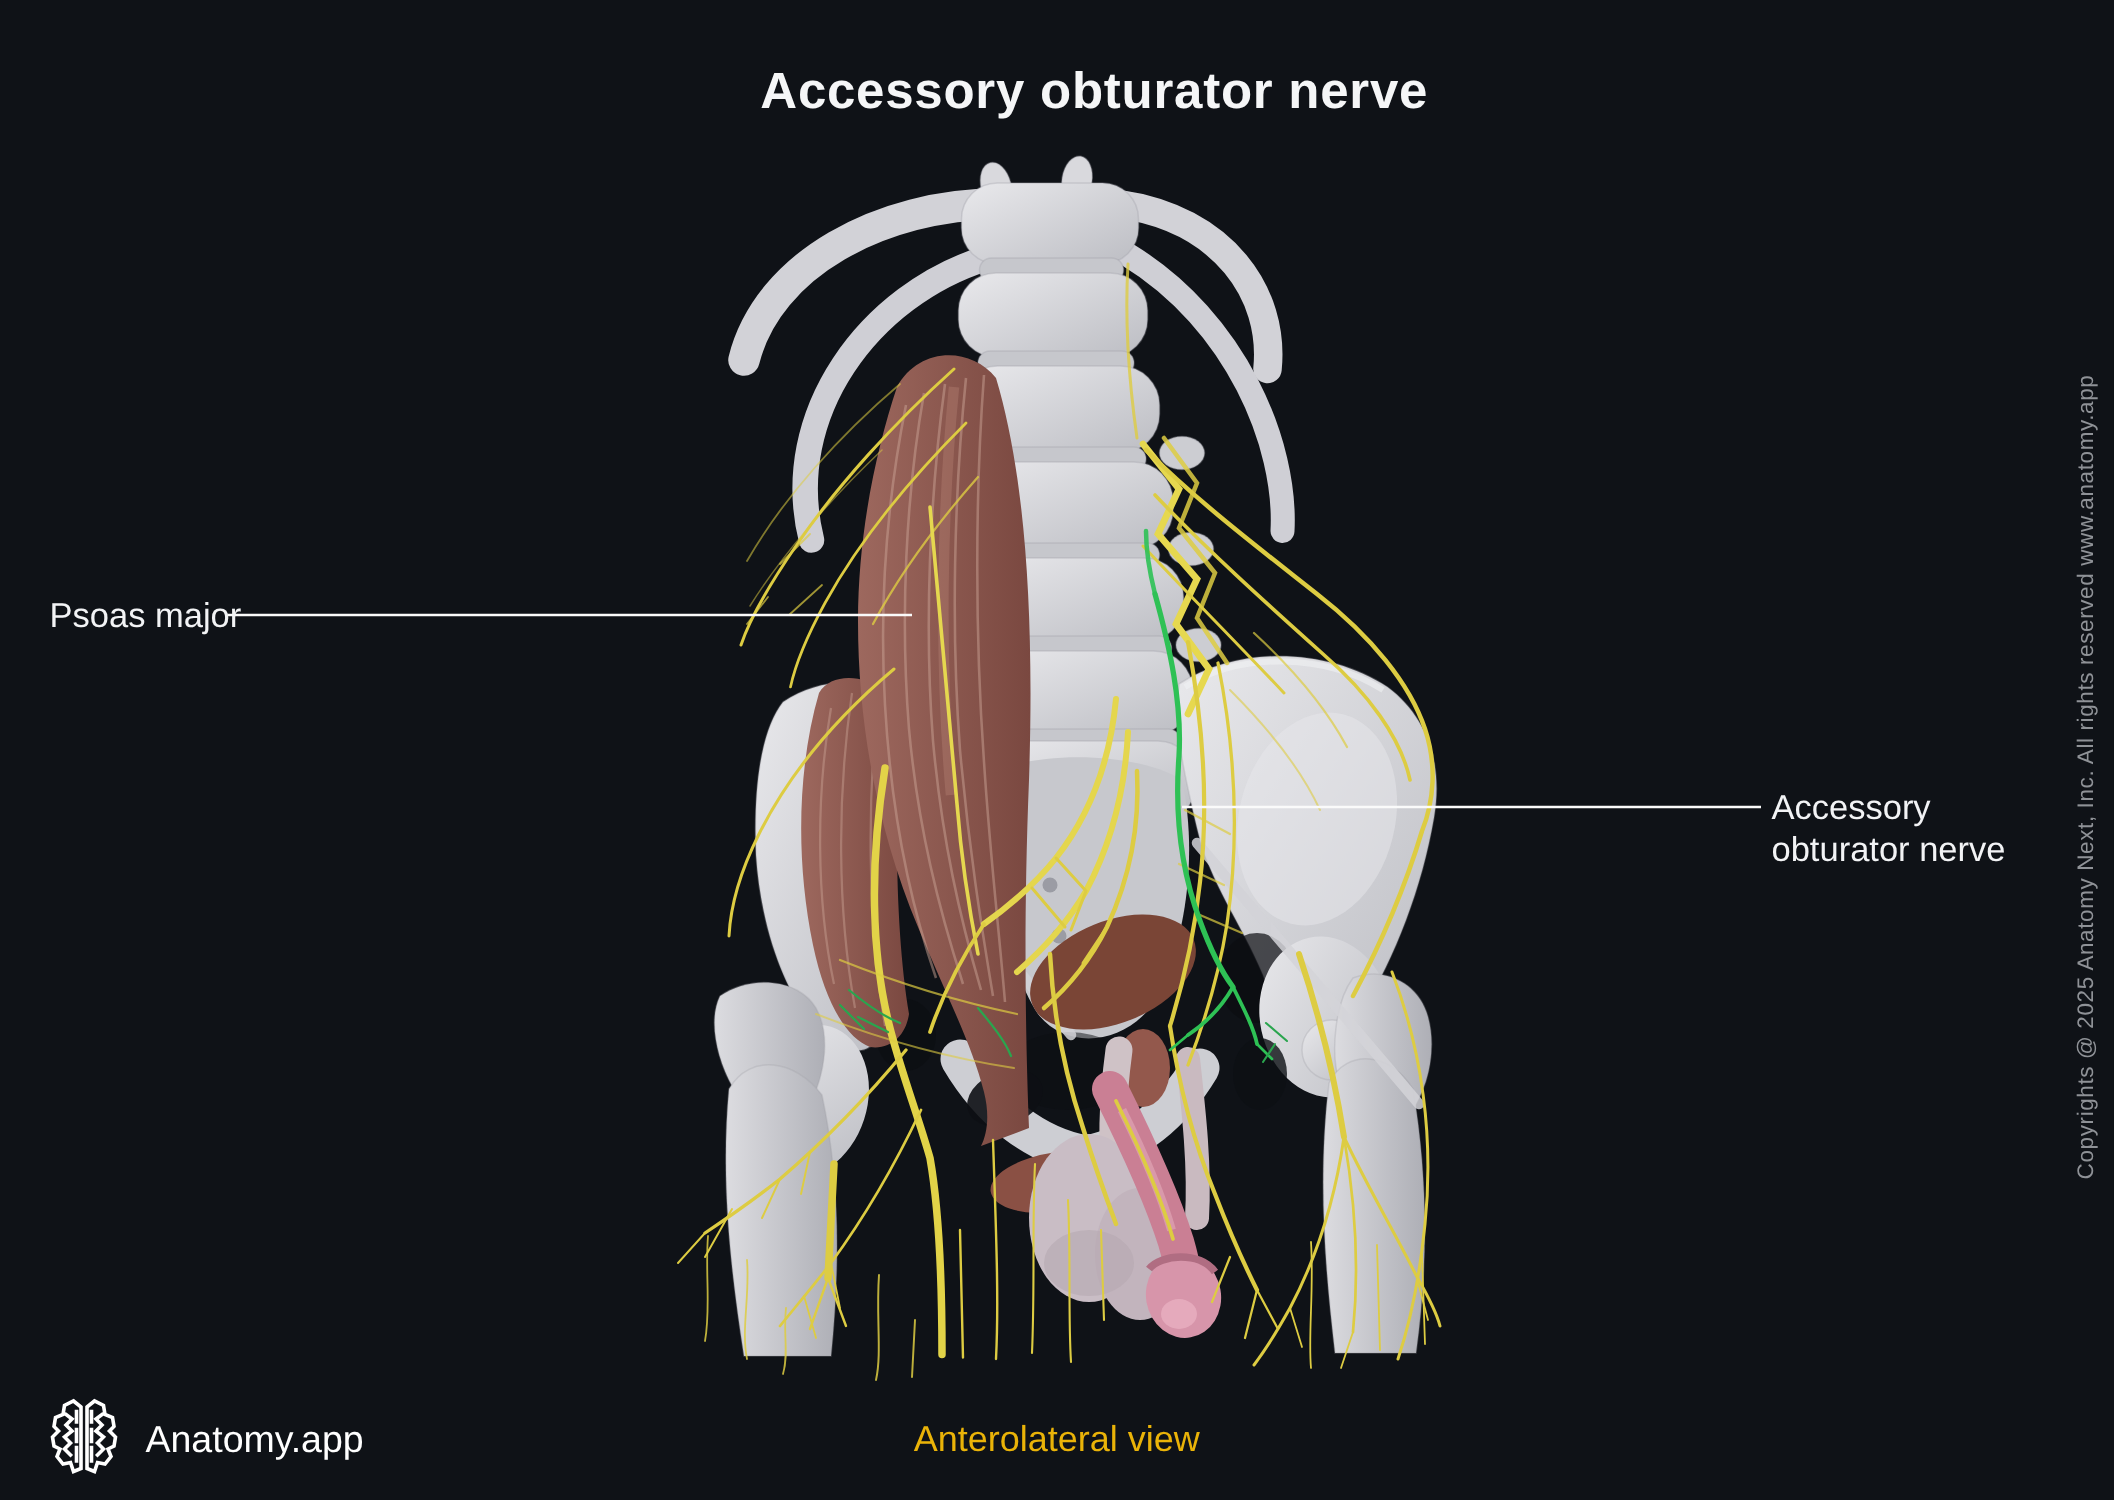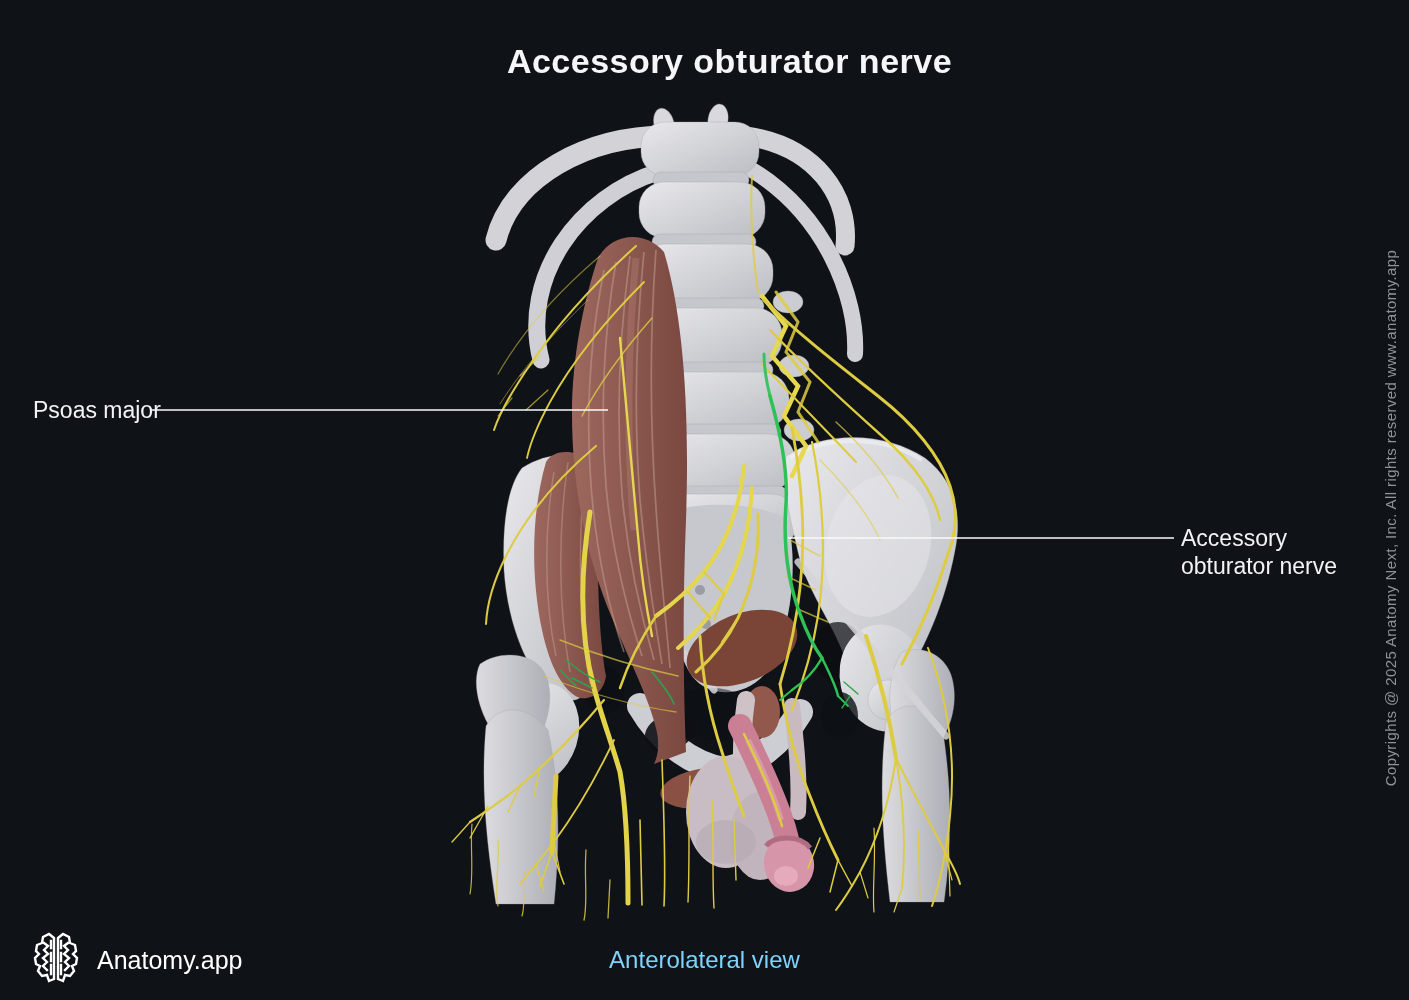--- a/index.html
+++ b/index.html
@@ -19,21 +19,21 @@
     position:absolute;right:10px;top:518px;
     writing-mode:vertical-rl;transform:translateY(-50%) rotate(180deg);
     color:#8f9297;font-size:15px;letter-spacing:.4px;white-space:nowrap;
   }
   .footer-brand{
     position:absolute;left:30px;top:930px;display:flex;align-items:center;gap:15px;
   }
   .footer-brand .brand-text{color:#fff;font-size:25px;font-weight:400;}
   .view-label{
     position:absolute;left:0;right:0;top:946px;text-align:center;
-    color:#7dd3fc;font-size:24px;font-weight:400;
+    color:#eab308;font-size:24px;font-weight:400;
   }
 </style>
 </head>
 <body>
 
 <div class="canvas">
 
   <svg class="illustration" width="1409" height="1000" viewBox="0 0 1409 1000">
     <defs>
       <linearGradient id="boneG" x1="0" y1="0" x2="1" y2="1">

